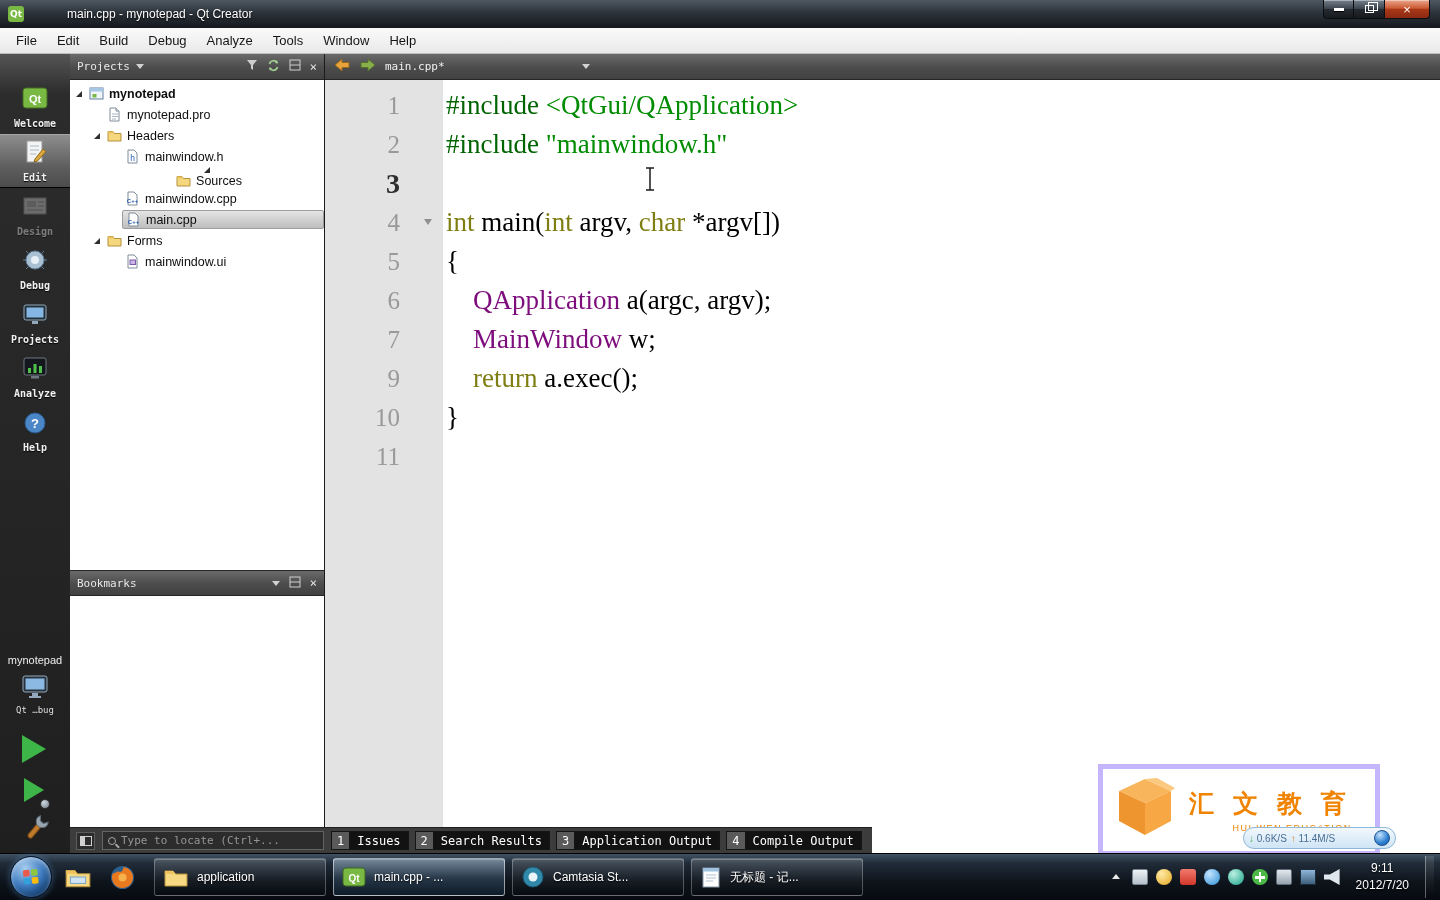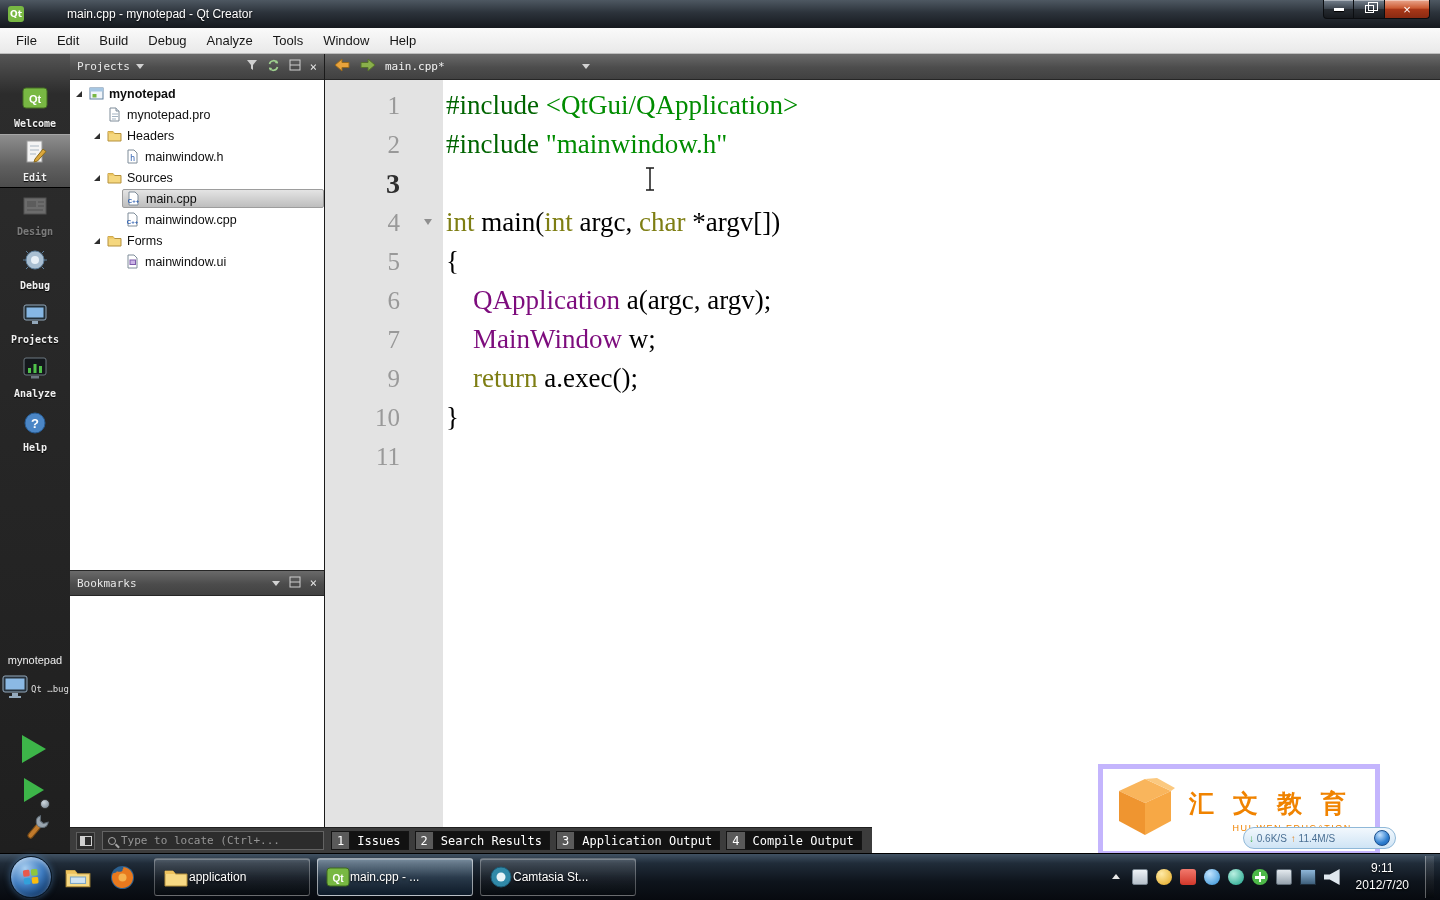--- a/index.html
+++ b/index.html
@@ -33,21 +33,21 @@
 
   
   .modebar { position:absolute; left:0; top:54px; width:70px; height:799px;
     background:linear-gradient(180deg,#555 0,#2c2c2c 40px,#1f1f1f 100%); }
   #mode-list { padding-top:26px; }
   .mode-item { width:70px; height:54px; display:flex; flex-direction:column; align-items:center; justify-content:center; gap:2px; }
   .mode-item.active { background:linear-gradient(#8e8e8e,#5f5f5f 60%,#4c4c4c); border-top:1px solid #a5a5a5; border-bottom:1px solid #000; }
   .mode-item.disabled { opacity:.4; }
   .mode-label { font:bold 10px "DejaVu Sans Mono",monospace; color:#f0f0f0; text-shadow:0 1px 1px #000; }
   .side-proj-label { position:absolute; left:0; top:600px; width:70px; text-align:center; color:#eee; font-size:11px; }
-  .kit-btn { position:absolute; left:0; top:620px; width:70px; display:flex; flex-direction:row; align-items:center; gap:1px; }
+  .kit-btn { position:absolute; left:0; top:620px; width:70px; display:flex; flex-direction:column; align-items:center; gap:1px; }
   .kit-text { font:9px "DejaVu Sans Mono",monospace; color:#ddd; }
   .run-btn { position:absolute; left:22px; top:681px; width:0; height:0;
     border-left:24px solid #3db549; border-top:14px solid transparent; border-bottom:14px solid transparent; }
   .debug-run-btn { position:absolute; left:24px; top:724px; width:0; height:0;
     border-left:20px solid #3db549; border-top:12px solid transparent; border-bottom:12px solid transparent; }
   .debug-dot { position:absolute; left:40px; top:745px; width:10px; height:10px; border-radius:50%;
     background:radial-gradient(circle at 35% 30%, #cfd8df,#6f7d89); border:1px solid #333; }
   .build-btn { position:absolute; left:22px; top:760px; }
 
   
@@ -128,24 +128,24 @@
   
   .taskbar { position:absolute; left:0; top:853px; width:1440px; height:47px;
     background:linear-gradient(#415263,#202c39 20%,#0e141c 60%,#070a0f); border-top:1px solid #000;
     display:flex; align-items:center; padding:0 6px; gap:8px; z-index:10; }
   .start-orb { width:42px; height:42px; border-radius:50%; margin-left:4px; flex:none;
     background:radial-gradient(circle at 35% 28%, #a6cdf0, #3f7cc0 45%, #123a6b 78%, #081c30);
     border:1px solid #0a1826; box-shadow:inset 0 2px 5px rgba(255,255,255,.55), 0 0 6px rgba(90,150,210,.5);
     display:flex; align-items:center; justify-content:center; }
   .ql-icon { width:36px; height:40px; display:flex; align-items:center; justify-content:center; flex:none; }
   #task-btns { display:flex; gap:7px; margin-left:6px; }
-  .task-btn { width:156px; height:38px; border-radius:3px; border:1px solid rgba(255,255,255,.28);
+  .task-btn { width:172px; height:38px; border-radius:3px; border:1px solid rgba(255,255,255,.28);
     background:linear-gradient(rgba(255,255,255,.17),rgba(255,255,255,.05) 50%,rgba(0,0,0,.12));
     box-shadow:inset 0 1px rgba(255,255,255,.25);
-    display:flex; align-items:center; padding:0 8px; color:#fff; font-size:12px; }
+    display:flex; align-items:center; gap:8px; padding:0 8px; color:#fff; font-size:12px; }
   .task-btn.active { background:linear-gradient(rgba(195,220,240,.5),rgba(120,165,205,.25) 50%,rgba(25,55,85,.35));
     border-color:rgba(255,255,255,.55); }
   .task-icon { flex:none; display:inline-flex; }
   .task-label { white-space:nowrap; overflow:hidden; text-overflow:ellipsis; text-shadow:0 1px 2px #000; }
   .tray { margin-left:auto; display:flex; align-items:center; gap:8px; }
   .tray-icon { width:16px; height:16px; flex:none; position:relative; }
   .ti-expand-arrow { background:transparent; }
   .ti-expand-arrow::before { content:""; position:absolute; left:4px; top:5px; width:0; height:0;
     border-left:4px solid transparent; border-right:4px solid transparent; border-bottom:5px solid #e8e8e8; }
   .ti-keyboard { background:linear-gradient(#eef2f6,#b6c0ca); border:1px solid #78848f; border-radius:2px; }
@@ -358,54 +358,54 @@
           <span class="row-core">
             <span class="tree-icon">
               <svg width="15" height="15" viewBox="0 0 15 15">
                 <path d="M3 1h6l3 3v10H3z" fill="#fff" stroke="#7e8c99"></path>
                 <text x="7.5" y="12" text-anchor="middle" font-size="8.5" fill="#2a5db0">h</text>
               </svg>
             </span>
             <span class="tree-label">mainwindow.h</span>
           </span>
         </div>
-        <div class="tree-row" style="padding-left: 24px;">
+        <div class="tree-row" style="padding-left: 24px; flex-direction: column;">
           <span class="expander"></span>
           <span class="row-core">
             <span class="tree-icon">
               <svg width="15" height="15" viewBox="0 0 15 15">
                 <path d="M1 3.5h5l1.5 2H14V13H1z" fill="#f5d77e" stroke="#b5913c"></path>
                 <path d="M1 3.5h5l1.5 2H1z" fill="#ecc45f"></path>
               </svg>
             </span>
             <span class="tree-label">Sources</span>
           </span>
         </div>
+        <div class="tree-row" style="padding-left: 42px;">
+          <span class="expander hidden"></span>
+          <span class="row-core">
+            <span class="tree-icon">
+              <svg width="15" height="15" viewBox="0 0 15 15">
+                <path d="M3 1h6l3 3v10H3z" fill="#fff" stroke="#7e8c99"></path>
+                <text x="7.5" y="11.5" text-anchor="middle" font-size="6" font-weight="bold" fill="#2a5db0">C++</text>
+              </svg>
+            </span>
+            <span class="tree-label">mainwindow.cpp</span>
+          </span>
+        </div>
         <div class="tree-row selected" style="padding-left: 42px;">
           <span class="expander hidden"></span>
           <span class="row-core">
             <span class="tree-icon">
               <svg width="15" height="15" viewBox="0 0 15 15">
                 <path d="M3 1h6l3 3v10H3z" fill="#fff" stroke="#7e8c99"></path>
                 <text x="7.5" y="11.5" text-anchor="middle" font-size="6" font-weight="bold" fill="#2a5db0">C++</text>
               </svg>
             </span>
             <span class="tree-label">main.cpp</span>
-          </span>
-        </div>
-        <div class="tree-row" style="padding-left: 42px;">
-          <span class="expander hidden"></span>
-          <span class="row-core">
-            <span class="tree-icon">
-              <svg width="15" height="15" viewBox="0 0 15 15">
-                <path d="M3 1h6l3 3v10H3z" fill="#fff" stroke="#7e8c99"></path>
-                <text x="7.5" y="11.5" text-anchor="middle" font-size="6" font-weight="bold" fill="#2a5db0">C++</text>
-              </svg>
-            </span>
-            <span class="tree-label">mainwindow.cpp</span>
           </span>
         </div>
         <div class="tree-row" style="padding-left: 24px;">
           <span class="expander"></span>
           <span class="row-core">
             <span class="tree-icon">
               <svg width="15" height="15" viewBox="0 0 15 15">
                 <path d="M1 3.5h5l1.5 2H14V13H1z" fill="#f5d77e" stroke="#b5913c"></path>
                 <path d="M1 3.5h5l1.5 2H1z" fill="#ecc45f"></path>
               </svg>
@@ -463,21 +463,21 @@
     </div>
     <div class="code" id="code-lines">
       <span class="mouse-ibeam">
         <svg width="14" height="26">
             <path d="M3 2h8M3 24h8M7 2v22" stroke="#1b1b1b" stroke-width="1.5" fill="none"></path>
           </svg>
       </span>
     <div class="cline"><span class="ln">1</span><span class="ctext"><span class="tok-pp">#include </span><span class="tok-str">&lt;QtGui/QApplication&gt;</span></span></div>
         <div class="cline"><span class="ln">2</span><span class="ctext"><span class="tok-pp">#include </span><span class="tok-str">"mainwindow.h"</span></span></div>
         <div class="cline"><span class="ln current">3</span><span class="ctext"></span></div>
-        <div class="cline"><span class="ln">4</span><span class="fold-mark"></span><span class="ctext"><span class="tok-kw">int</span><span class="tok-pl"> main(</span><span class="tok-kw">int</span><span class="tok-pl"> argc, </span><span class="tok-kw">char</span><span class="tok-pl"> *argv[])</span></span></div>
+        <div class="cline"><span class="ln">4</span><span class="fold-mark"></span><span class="ctext"><span class="tok-kw">int</span><span class="tok-pl"> main(</span><span class="tok-kw">int</span><span class="tok-pl"> argv, </span><span class="tok-kw">char</span><span class="tok-pl"> *argv[])</span></span></div>
         <div class="cline"><span class="ln">5</span><span class="ctext"><span class="tok-pl">{</span></span></div>
         <div class="cline"><span class="ln">6</span><span class="ctext"><span class="tok-pl">    </span><span class="tok-type">QApplication</span><span class="tok-pl"> a(argc, argv);</span></span></div>
         <div class="cline"><span class="ln">7</span><span class="ctext"><span class="tok-pl">    </span><span class="tok-type">MainWindow</span><span class="tok-pl"> w;</span></span></div>
         <div class="cline"><span class="ln">9</span><span class="ctext"><span class="tok-pl">    </span><span class="tok-kw">return</span><span class="tok-pl"> a.exec();</span></span></div>
         <div class="cline"><span class="ln">10</span><span class="ctext"><span class="tok-pl">}</span></span></div>
         <div class="cline"><span class="ln">11</span><span class="ctext"></span></div>
       </div>
     <div class="scrollbar">
       <div class="sb-btn sb-up">
           <span class="tri-up"></span>
@@ -587,20 +587,30 @@
         </div>
         <div class="task-btn">
           <span class="task-icon">
             <svg width="24" height="24" viewBox="0 0 24 24">
               <circle cx="12" cy="12" r="10" fill="#3089a8" stroke="#1b5a74"></circle>
               <circle cx="12" cy="12" r="4.5" fill="#e8f4f8"></circle>
             </svg>
           </span>
           <span class="task-label">Camtasia St...</span>
         </div>
+        <div class="task-btn">
+          <span class="task-icon">
+            <svg width="22" height="24" viewBox="0 0 22 24">
+              <rect x="3" y="3" width="16" height="19" fill="#fdfdfd" stroke="#8494a3"></rect>
+              <rect x="3" y="3" width="16" height="3.5" fill="#9fc2e0"></rect>
+              <path d="M6 10h10M6 13h10M6 16h7" stroke="#b3c2d1"></path>
+            </svg>
+          </span>
+          <span class="task-label">无标题 - 记...</span>
+        </div>
       </div>
     <div class="tray">
       <span id="tray-icons" style="display:flex;align-items:center;gap:8px;">
           <span class="tray-icon ti-expand-arrow"></span>
           <span class="tray-icon ti-keyboard"></span>
           <span class="tray-icon ti-safe"></span>
           <span class="tray-icon ti-input-method"></span>
           <span class="tray-icon ti-qq"></span>
           <span class="tray-icon ti-swirl"></span>
           <span class="tray-icon ti-plus"></span>

